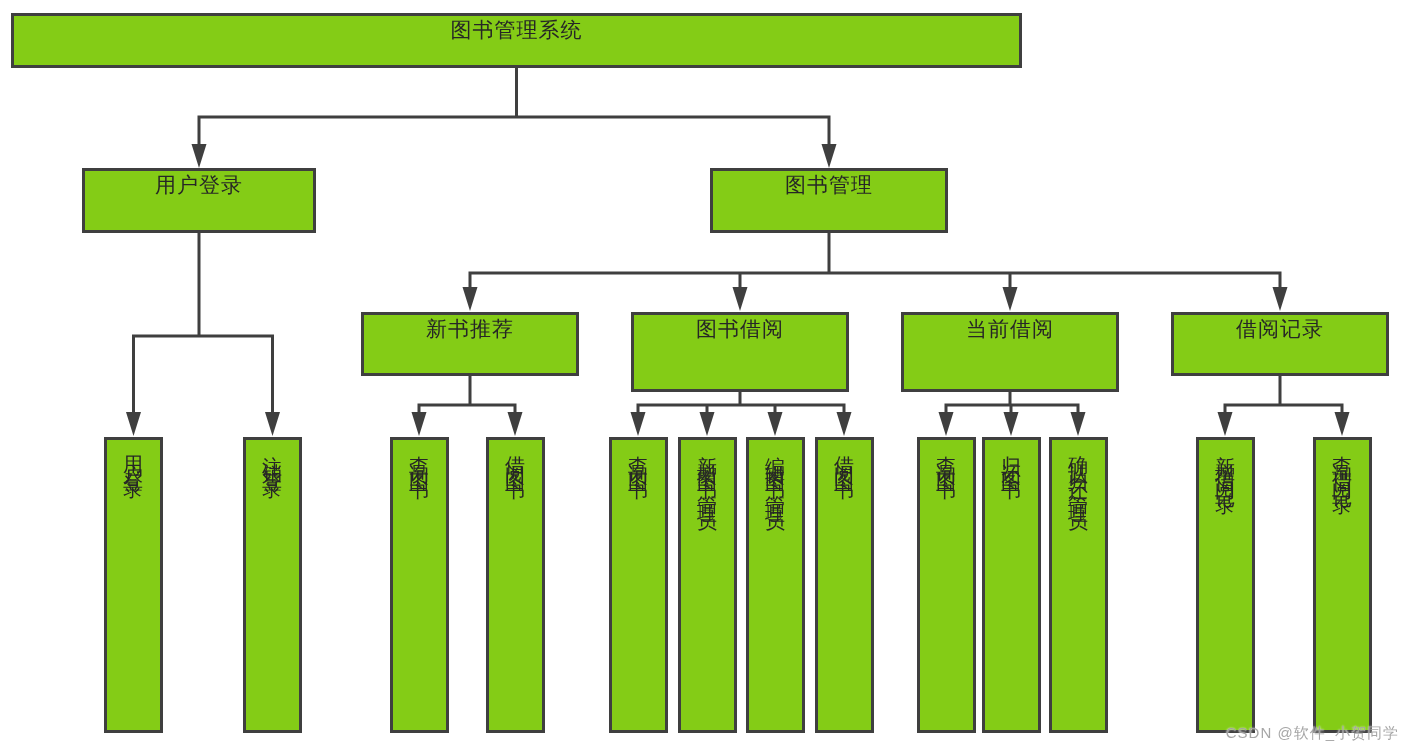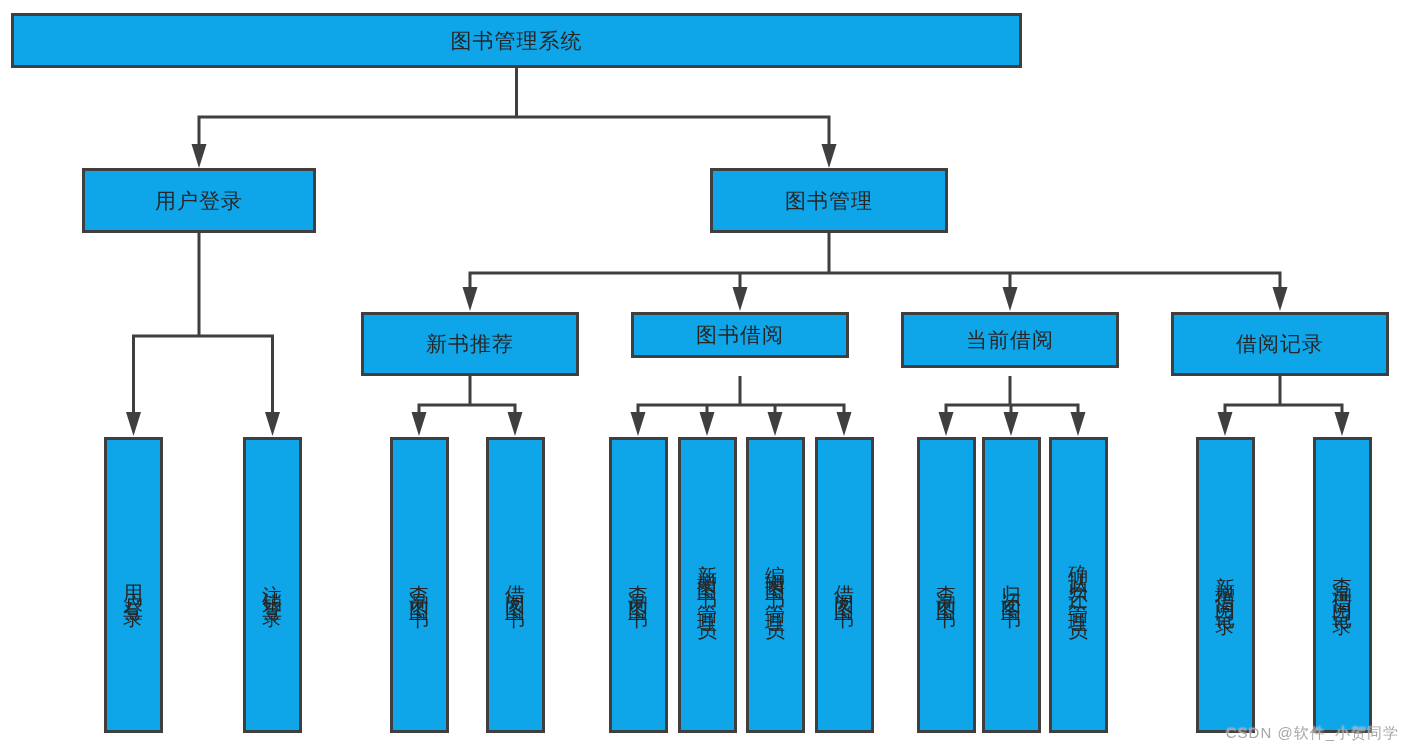--- a/index.html
+++ b/index.html
@@ -18,23 +18,23 @@
   #connectors {
     position: absolute;
     left: 0;
     top: 0;
     z-index: 1;
   }
   .box {
     position: absolute;
     box-sizing: border-box;
     border: 3px solid #3f3f3f;
-    background: #0ea5e9;
+    background: #84cc16;
     display: flex;
-    align-items: center;
+    align-items: flex-start;
     justify-content: center;
     z-index: 2;
     color: #262626;
   }
   .box .lbl {
     font-size: 21px;
     letter-spacing: 1px;
     white-space: nowrap;
   }
   .leaf .lbl {
@@ -109,24 +109,24 @@
   <div class="box" style="left:82px; top:168px; width:234px; height:65px;">
     <span class="lbl">用户登录</span>
   </div>
   <div class="box" style="left:710px; top:168px; width:238px; height:65px;">
     <span class="lbl">图书管理</span>
   </div>
 
   <div class="box" style="left:361px; top:312px; width:218px; height:64px;">
     <span class="lbl">新书推荐</span>
   </div>
-  <div class="box" style="left:631px; top:312px; width:218px; height:46px;">
+  <div class="box" style="left:631px; top:312px; width:218px; height:80px;">
     <span class="lbl">图书借阅</span>
   </div>
-  <div class="box" style="left:901px; top:312px; width:218px; height:56px;">
+  <div class="box" style="left:901px; top:312px; width:218px; height:80px;">
     <span class="lbl">当前借阅</span>
   </div>
   <div class="box" style="left:1171px; top:312px; width:218px; height:64px;">
     <span class="lbl">借阅记录</span>
   </div>
 
   <div class="box leaf" style="left:104px; top:437px; width:59px; height:296px;">
     <span class="lbl">用户登录</span>
   </div>
   <div class="box leaf" style="left:243px; top:437px; width:59px; height:296px;">

